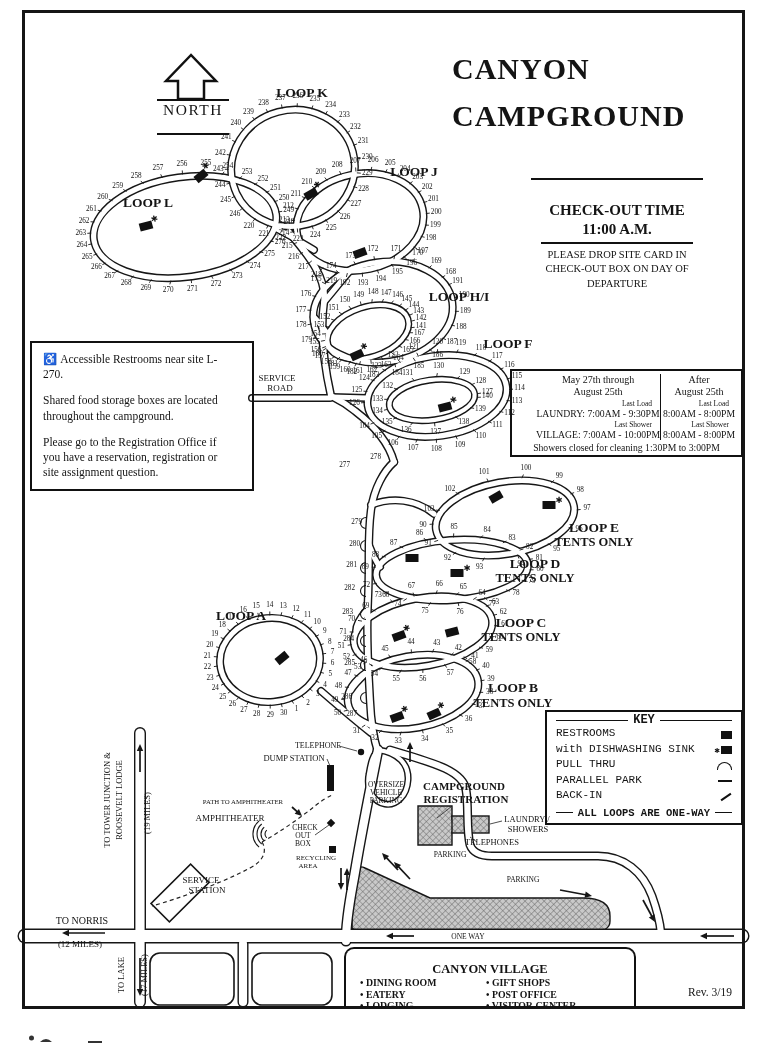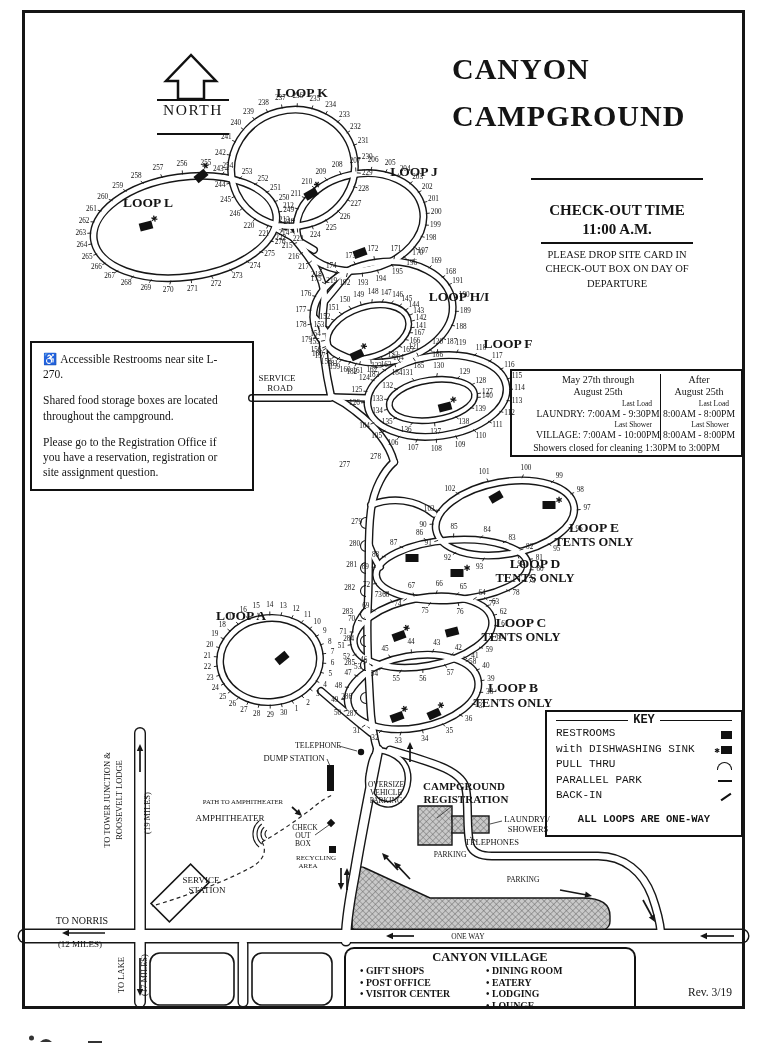--- a/index.html
+++ b/index.html
@@ -36,24 +36,24 @@
   #keybox{left:545px;top:710px;width:198px;border:2px solid #111;box-sizing:border-box;padding:1px 9px 4px;font-family:Liberation Mono, monospace;}
   .key-trow{display:flex;align-items:center;gap:5px;font-weight:bold;font-size:12px;}
   .key-trow .ln{flex:1;border-top:1.5px solid #111;height:0;}
   .key-item{display:flex;justify-content:space-between;height:15.5px;font-size:11px;}
   .sym{display:inline-flex;align-items:center;justify-content:flex-end;width:26px;}
   .sym .blk{display:inline-block;width:11px;height:8px;background:#111;}
   .sym .star{font-size:9px;margin-right:1px;}
   .sym .arc{display:inline-block;width:13px;height:7px;border:1.6px solid #111;border-bottom:none;border-radius:8px 8px 0 0;}
   .sym .dashsym{display:inline-block;width:14px;border-top:2px solid #111;}
   .sym .slash{display:inline-block;width:12px;height:2px;background:#111;transform:rotate(-35deg);}
-  .key-frow{display:flex;align-items:center;gap:5px;font-weight:bold;font-size:10.5px;margin-top:2px;flex-direction:column;}
+  .key-frow{display:flex;align-items:center;gap:5px;font-weight:bold;font-size:10.5px;margin-top:2px;}
   .key-frow .ln{flex:1;border-top:1.5px solid #111;height:0;}
   #village{left:344px;top:947px;width:292px;height:60px;border:2px solid #111;border-bottom:none;
-           border-radius:10px 10px 0 0;box-sizing:border-box;padding-top:2px;overflow:hidden;background:transparent;}
+           border-radius:10px 10px 0 0;box-sizing:border-box;padding-top:14px;overflow:hidden;background:transparent;}
   #village .vtitle{text-align:center;font-weight:bold;font-size:12.5px;line-height:1.1;}
   .vcols{display:flex;margin-left:14px;}
   .vcol{width:46%;}
   .vitem{font-size:9.8px;font-weight:bold;line-height:1.2;}
   .vitem::before{content:"• ";}
   #rev{left:688px;top:986px;font-size:11.5px;}
 </style>
 </head>
 <body>
 
@@ -969,28 +969,28 @@
     <div class="key-frow">
       <span class="ln"></span>
       <span>ALL LOOPS ARE ONE-WAY</span>
       <span class="ln"></span>
     </div>
   </div>
 
   <div id="village" class="ov">
     <div class="vtitle">CANYON VILLAGE</div>
     <div class="vcols">
-      <div class="vcol" id="village-right">
-          <div class="vitem">GIFT SHOPS</div>
-          <div class="vitem">POST OFFICE</div>
-          <div class="vitem">VISITOR CENTER</div>
-        </div>
       <div class="vcol" id="village-left">
           <div class="vitem">DINING ROOM</div>
           <div class="vitem">EATERY</div>
           <div class="vitem">LODGING</div>
           <div class="vitem">LOUNGE</div>
         </div>
+      <div class="vcol" id="village-right">
+          <div class="vitem">GIFT SHOPS</div>
+          <div class="vitem">POST OFFICE</div>
+          <div class="vitem">VISITOR CENTER</div>
+        </div>
     </div>
   </div>
 
   <div id="rev" class="ov">Rev. 3/19</div>
 </div>
 
 </body></html>

